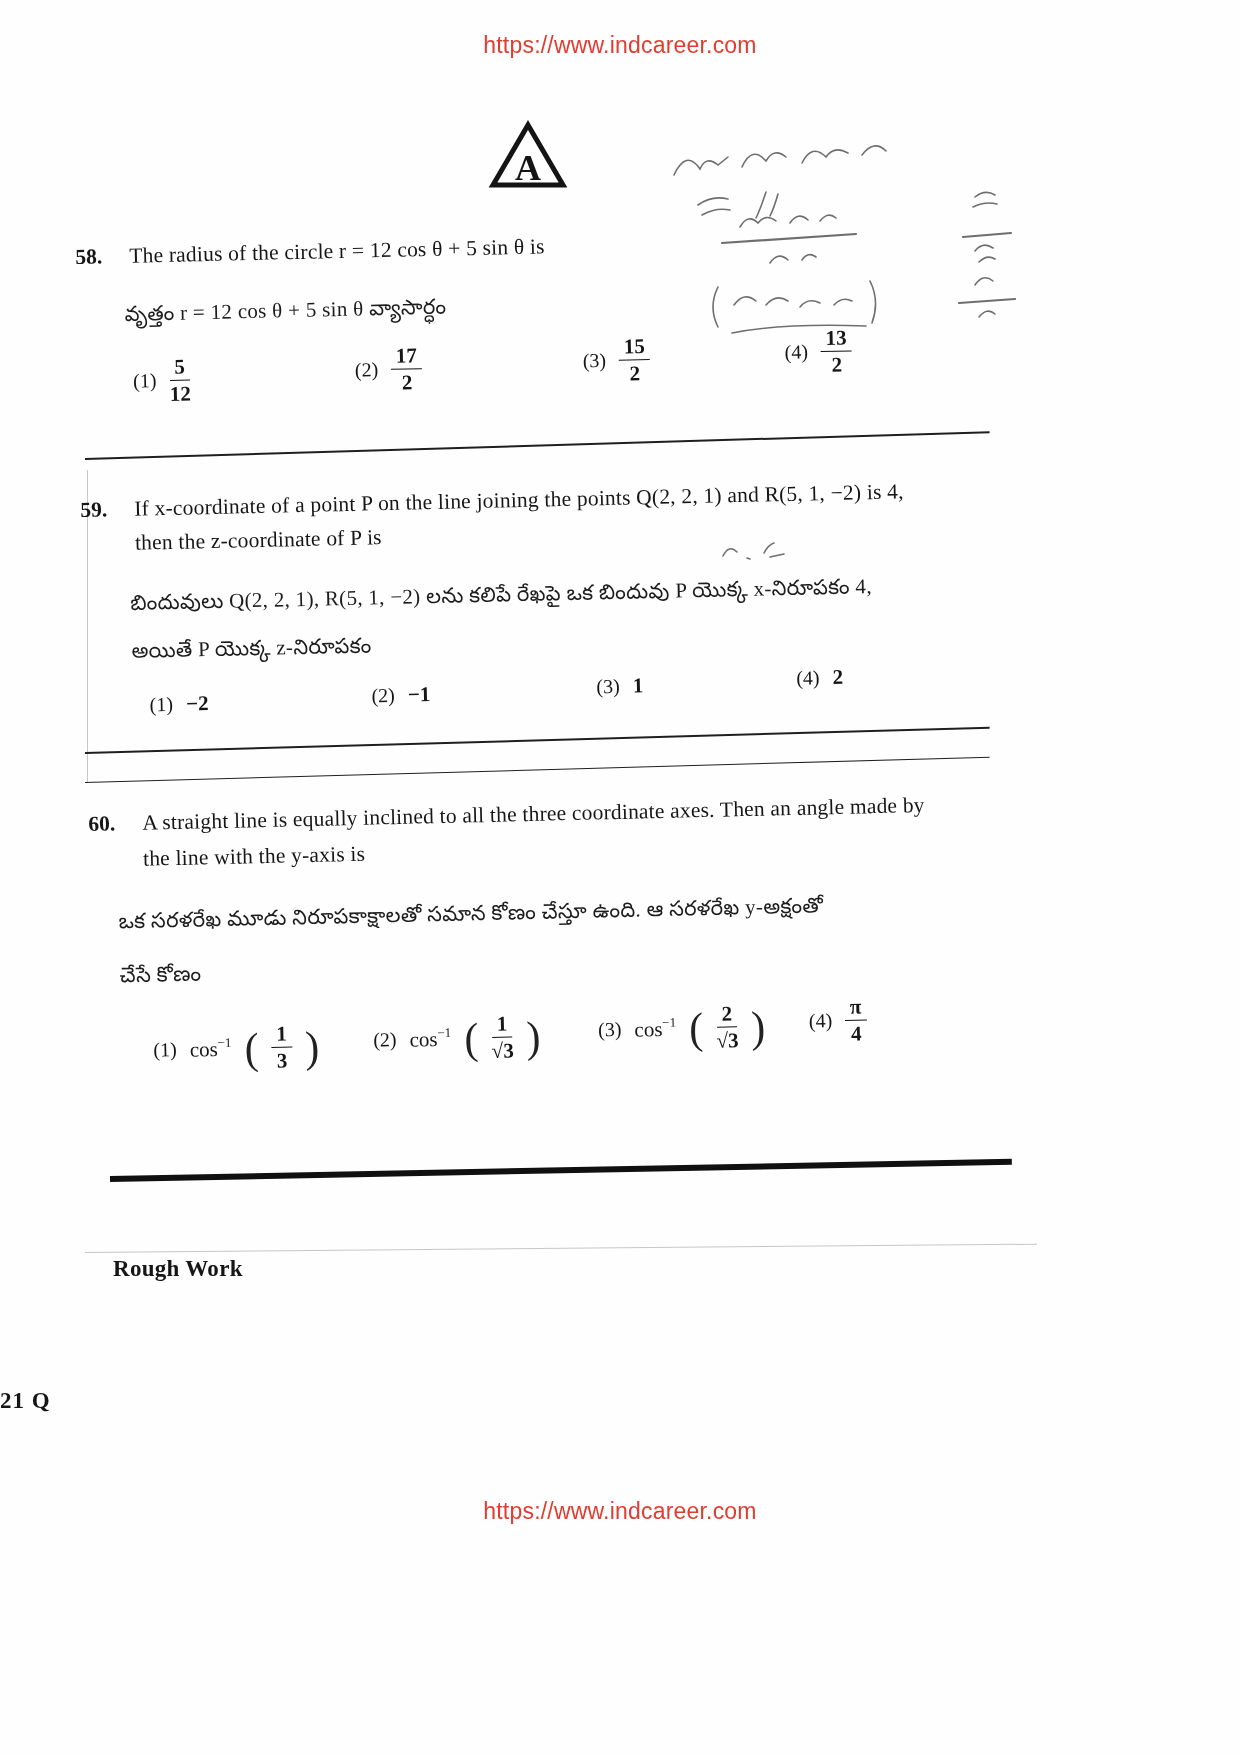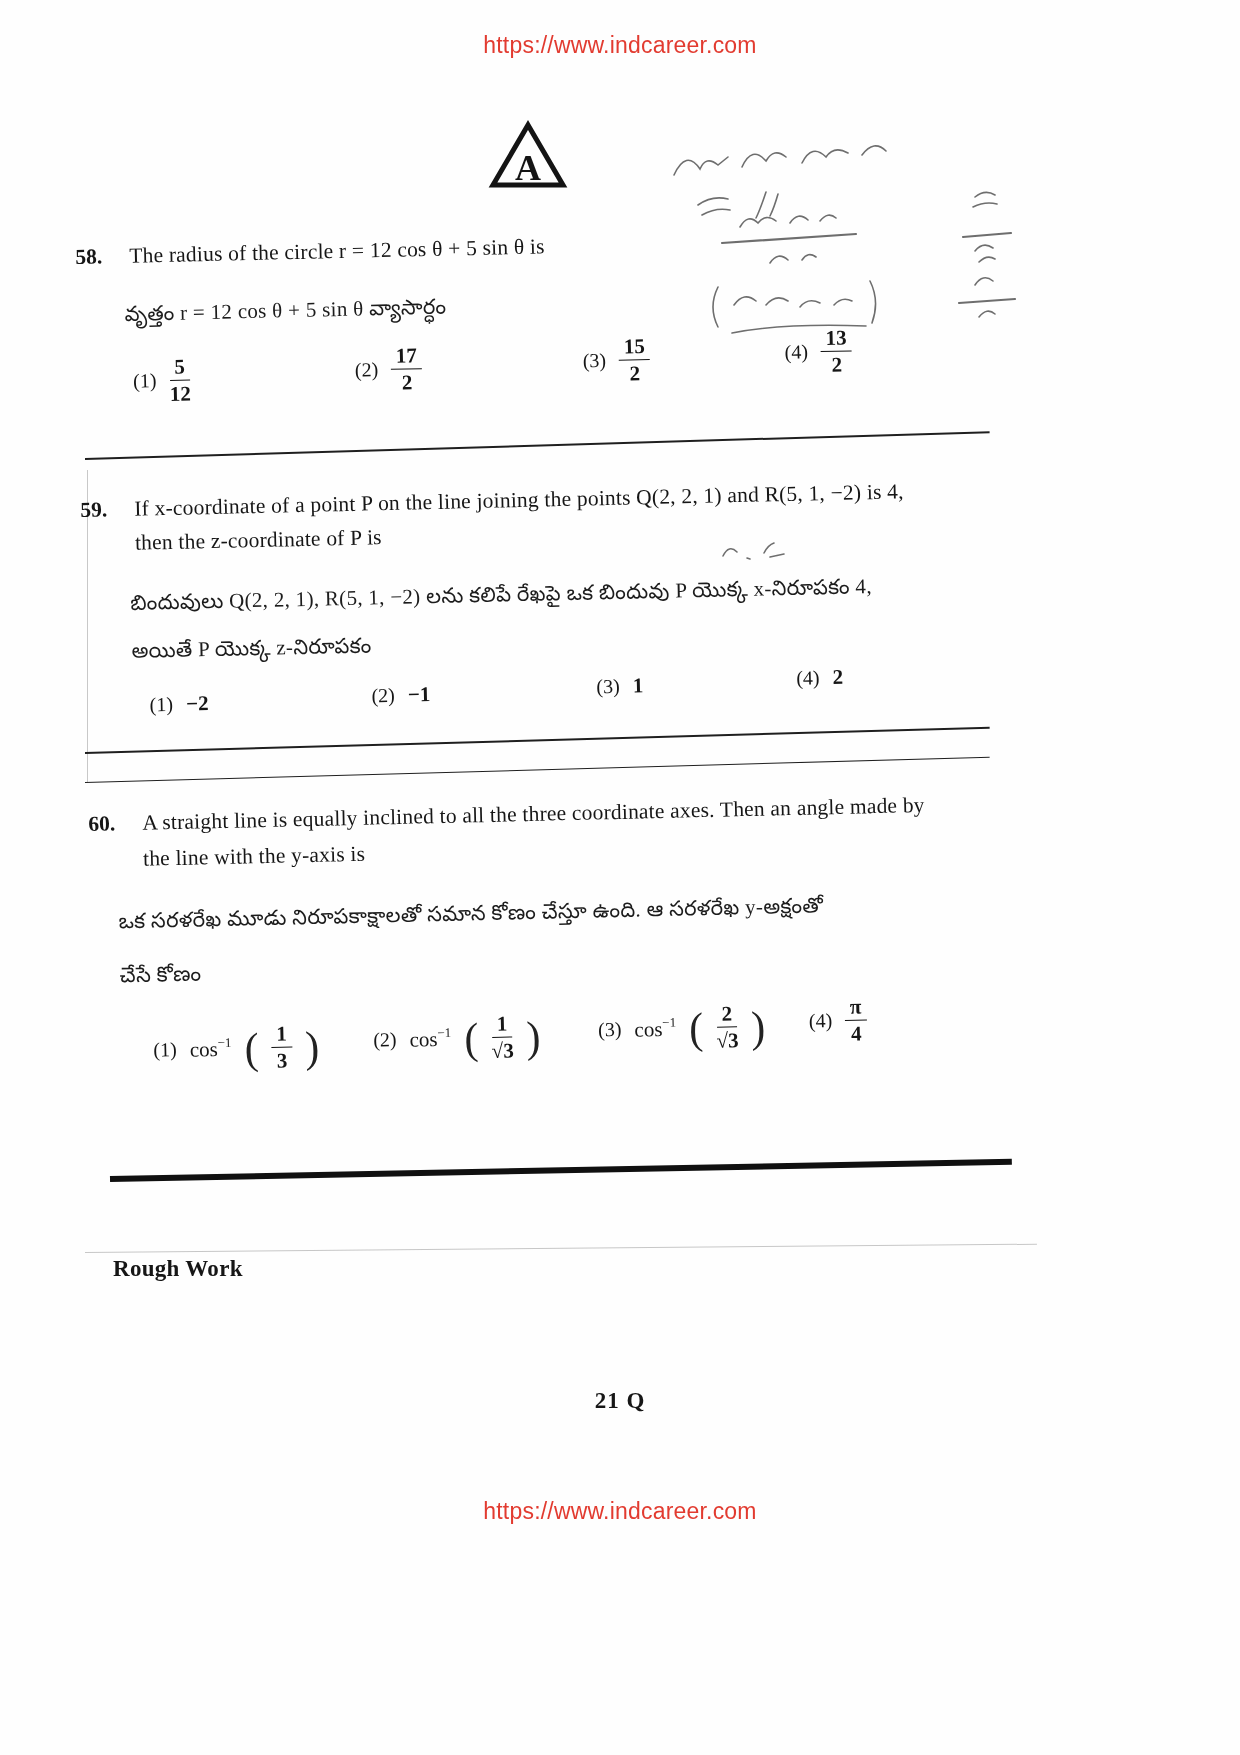--- a/index.html
+++ b/index.html
@@ -42,21 +42,21 @@
 
   .sep{position:absolute;transform-origin:left center;border-top:2.5px solid #1f1f1f;}
   .sep.thin{border-top-width:1.6px;}
   .thick-line{position:absolute;left:110px;top:1176px;width:902px;height:6px;background:#101010;
     transform:rotate(-1.1deg);transform-origin:left center;}
   .faint-line{position:absolute;left:85px;top:1252px;width:952px;height:0;border-top:1px solid #c7c7c7;
     transform:rotate(-0.5deg);transform-origin:left center;}
   .edge-line{position:absolute;left:87px;top:470px;width:1px;height:312px;background:#9a9a9a;opacity:.55;}
 
   .rough-work{position:absolute;left:113px;top:1212px;font-size:23px;font-weight:bold;letter-spacing:.3px;margin-top:44px;}
-  .page-number{position:absolute;left:0;top:1388px;width:100%;text-align:center;font-size:23px;font-weight:bold;letter-spacing:1px;}
+  .page-number{position:absolute;left:0;top:1388px;width:100%;text-align:left;font-size:23px;font-weight:bold;letter-spacing:1px;}
 </style>
 </head>
 <body>
 
 <div class="page">
 
   <div class="url header-url">https://www.indcareer.com</div>
 
   <svg class="set-triangle" width="80" height="72" viewBox="0 0 80 72">
     <polygon points="40,5 75,65 5,65" fill="none" stroke="#141414" stroke-width="5"></polygon>

